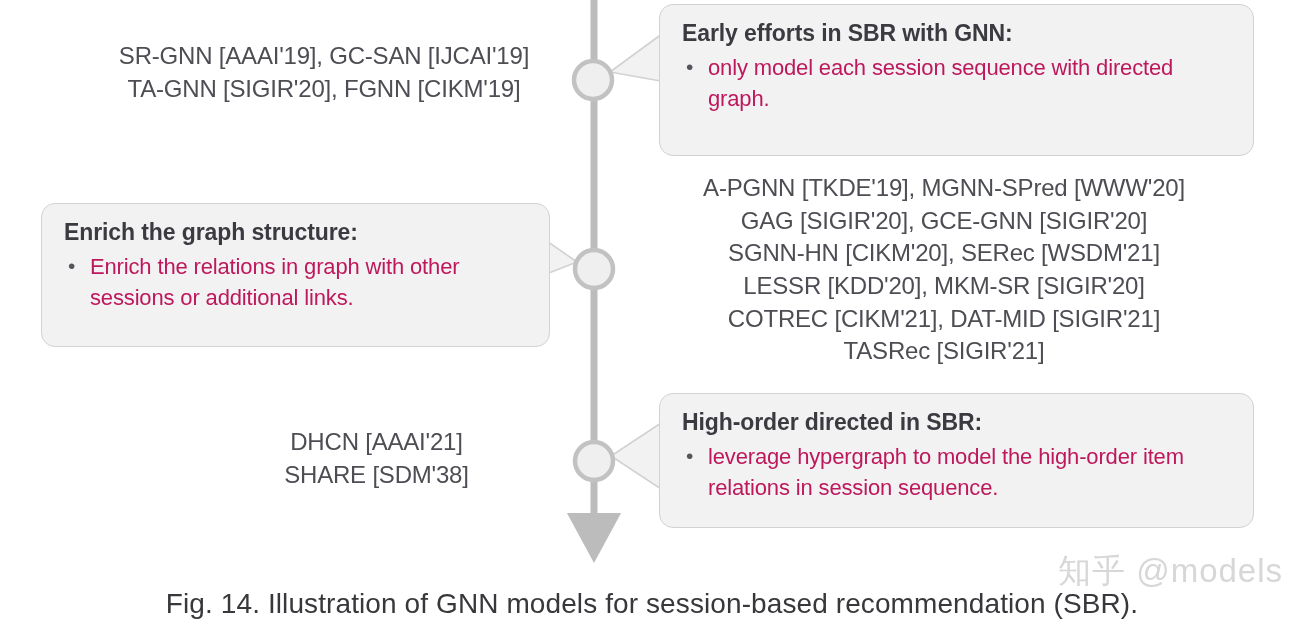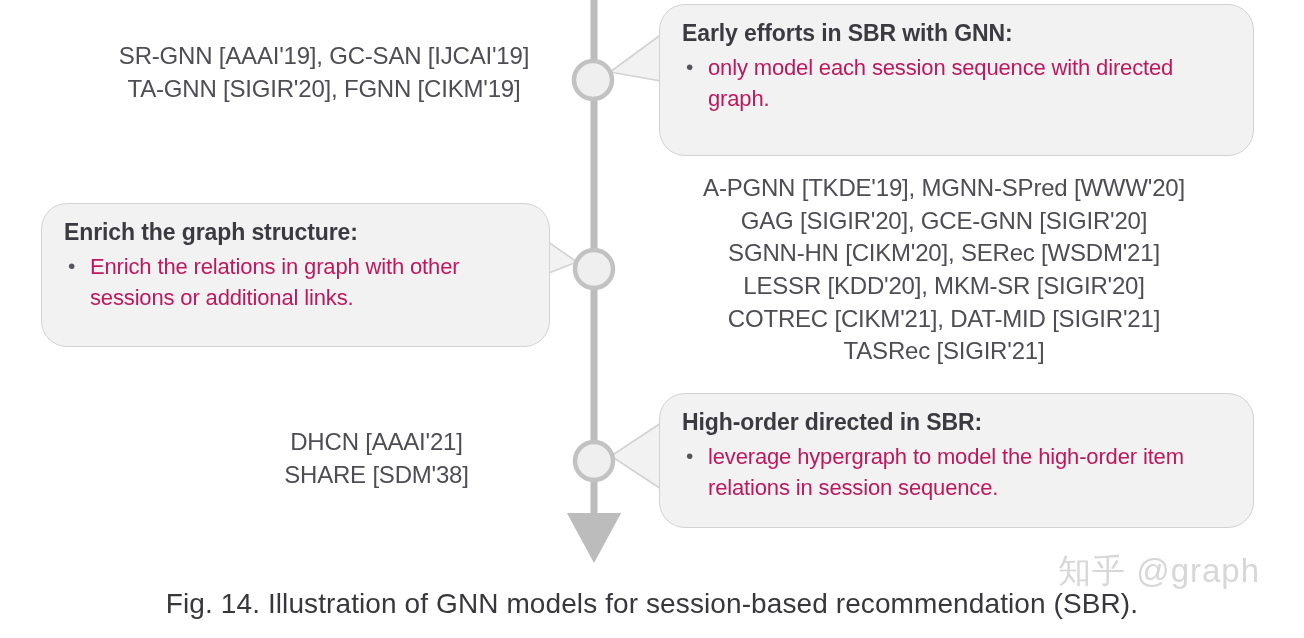--- a/index.html
+++ b/index.html
@@ -32,21 +32,21 @@
     height: 638px;
     z-index: 1;
   }
 
   
   .callout {
     position: absolute;
     z-index: 3;
     background: #f2f2f2;
     border: 1.6px solid #d2d2d2;
-    border-radius: 26px;
+    border-radius: 14px;
     box-sizing: border-box;
     padding: 14px 20px 0 22px;
   }
   .callout-title {
     font-weight: bold;
     font-size: 23px;
     line-height: 1.25;
     color: #3a3a40;
     letter-spacing: -0.1px;
     margin-bottom: 4px;
@@ -184,15 +184,15 @@
     </div>
   </div>
 
   <div class="ref-group" id="refs-high">
     <span class="ref-line">DHCN [AAAI'21]</span>
     <span class="ref-line">SHARE [SDM'38]</span>
   </div>
 
   <div id="caption">Fig. 14.  Illustration of GNN models for session-based recommendation (SBR).</div>
 
-  <div id="watermark">知乎 @graph</div>
+  <div id="watermark">知乎 @models</div>
 
 </div>
 
 </body></html>

